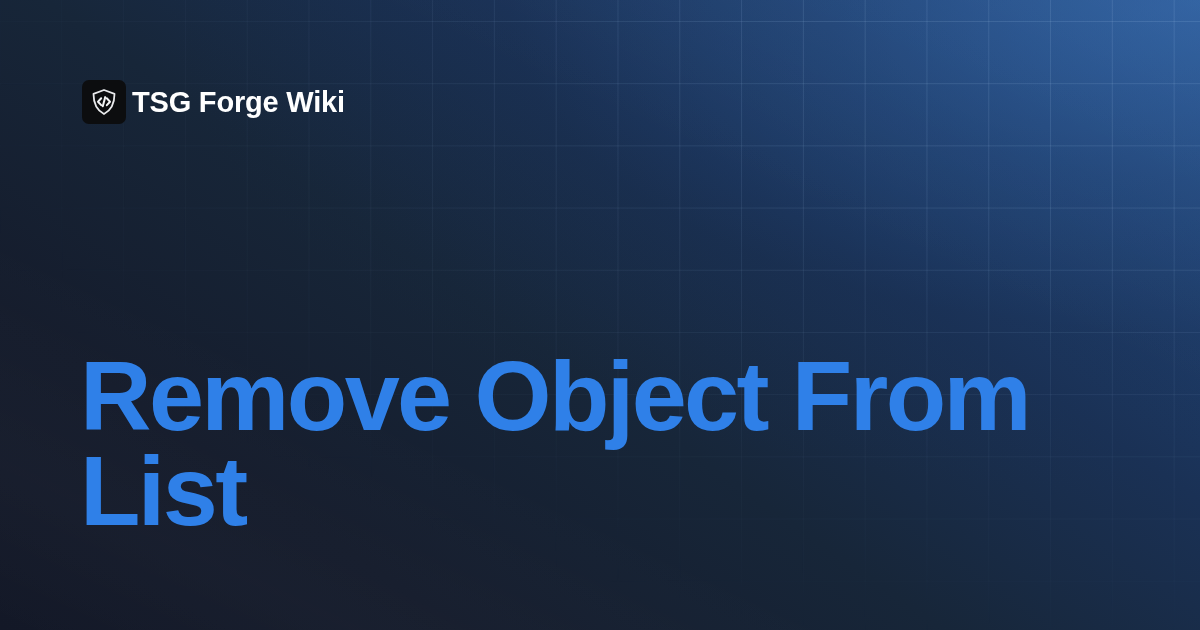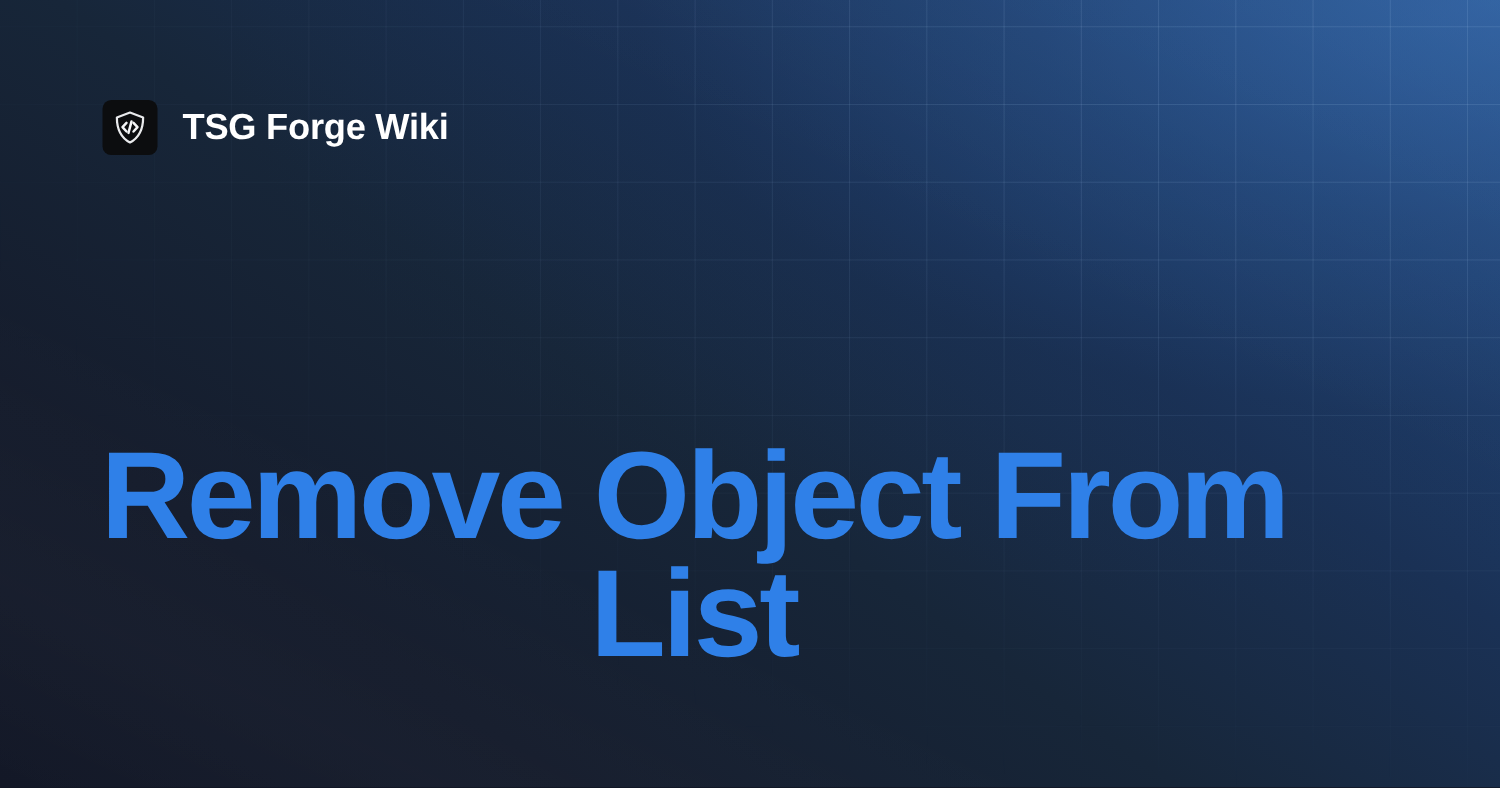--- a/index.html
+++ b/index.html
@@ -79,21 +79,21 @@
     z-index: 3;
   }
 
   
   .brand {
     position: absolute;
     left: 82px;
     top: 80px;
     display: flex;
     align-items: center;
-    gap: 20px;
+    gap: 6px;
   }
   .logo-badge {
     width: 44px;
     height: 44px;
     border-radius: 7px;
     background: #0c0d0f;
     display: flex;
     align-items: center;
     justify-content: center;
     flex: 0 0 auto;
@@ -114,21 +114,20 @@
     position: absolute;
     left: 80px;
     top: 348px;
     width: 950px;
     font-size: 99px;
     font-weight: bold;
     line-height: 95px;
     letter-spacing: -2.6px;
     color: #2f80e8;
     margin: 0;
-    text-align: center;
   }
 </style>
 </head>
 <body>
 
 <div class="og-card">
 
   <div class="glow"></div>
   <div class="grid"></div>
   <div class="sheen"></div>

